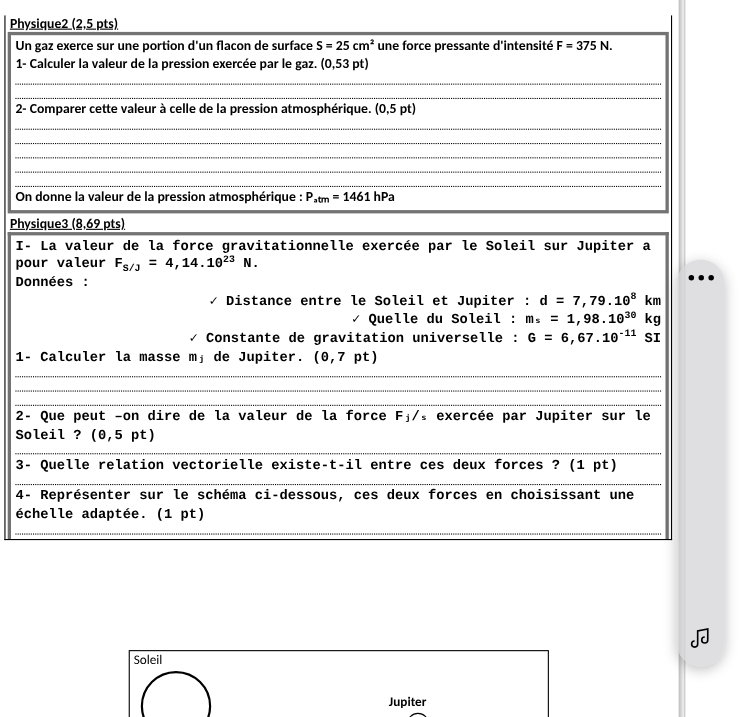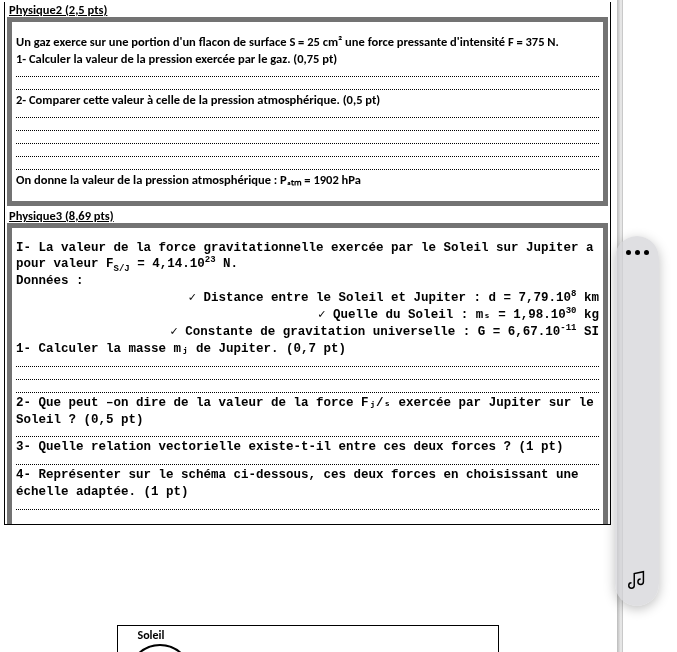--- a/index.html
+++ b/index.html
@@ -15,30 +15,31 @@
     position: relative;
   }
   .page {
     width: 615px;
     padding: 2px 4px 4px 4px;
     box-sizing: border-box;
   }
   .outer-border {
     border: 1px solid #000;
     border-top: none;
+    margin-top: 12px;
   }
   .section-title {
     font-weight: bold;
     text-decoration: underline;
     padding: 0 4px;
   }
   .box {
-    border: 5px solid #737373;
+    border: 3px solid #737373;
     margin: 0 2px 2px 2px;
-    padding: 12px 4px;
+    padding: 2px 4px;
     box-sizing: border-box;
   }
   .line {
     font-weight: bold;
     line-height: 1.35;
   }
   .dotted {
     display:block;
     border-bottom: 1px dotted #000;
     height: 8px;
@@ -48,21 +49,21 @@
   .checks { margin: 0; padding-left: 26px; list-style: none; text-align: right; }
   .checks li::before { content:"✓  "; font-weight:bold; }
   .checks li { font-weight:bold; line-height:1.35; }
   .diagram-wrap {
     border:1px solid #000;
     width:380px;
     height:100px;
     margin: 100px auto 0 auto;
     position:relative;
   }
-  .sun-label { position:absolute; top:2px; left:20px; font-weight:bold; font-size:12px;}
+  .sun-label { position:absolute; top:2px; left:4px; font-weight:normal; font-size:12px;}
   .sun { position:absolute; top:18px; left:10px; width:60px; height:60px; border:2px solid #000; border-radius:50%;}
   .jup-label { position:absolute; top:40px; left:236px; font-weight:bold; font-size:12px;}
   .jup { position:absolute; top:56px; left:252px; width:18px; height:18px; border:1.5px solid #000; border-radius:50%;}
   sup,sub { font-size:0.72em; line-height:0; }
 
   
   .pill {
     position:absolute;
     right:18px;
     top:236px;
@@ -98,30 +99,30 @@
 </head>
 <body>
 
 <div class="page">
   <div class="outer-border">
 
     <div class="section-title">Physique2 (2,5 pts)</div>
 
     <div class="box">
       <div class="line">Un gaz exerce sur une portion d'un flacon de surface S = 25 cm² une force pressante d'intensité F = 375 N.</div>
-      <div class="line">1- Calculer la valeur de la pression exercée par le gaz. (0,75 pt)</div>
+      <div class="line">1- Calculer la valeur de la pression exercée par le gaz. (0,53 pt)</div>
       <span class="dotted"></span>
       <span class="dotted"></span>
       <div class="line">2- Comparer cette valeur à celle de la pression atmosphérique. (0,5 pt)</div>
       <span class="dotted"></span>
       <span class="dotted"></span>
       <span class="dotted"></span>
       <span class="dotted"></span>
       <span class="dotted"></span>
-      <div class="line">On donne la valeur de la pression atmosphérique : Pₐₜₘ = 1902 hPa</div>
+      <div class="line">On donne la valeur de la pression atmosphérique : Pₐₜₘ = 1461 hPa</div>
     </div>
 
     <div class="section-title">Physique3 (8,69 pts)</div>
 
     <div class="box" style="border-bottom:none; margin-bottom:0;font-family:Liberation Mono, monospace;">
       <div class="line">
         <span>I- La valeur de la force gravitationnelle exercée par le Soleil sur Jupiter a pour valeur F</span><sub>S/J</sub><span> = 4,14.10</span><sup>23</sup><span> N.</span>
       </div>
       <div class="line">Données :</div>
       <ul class="checks">

